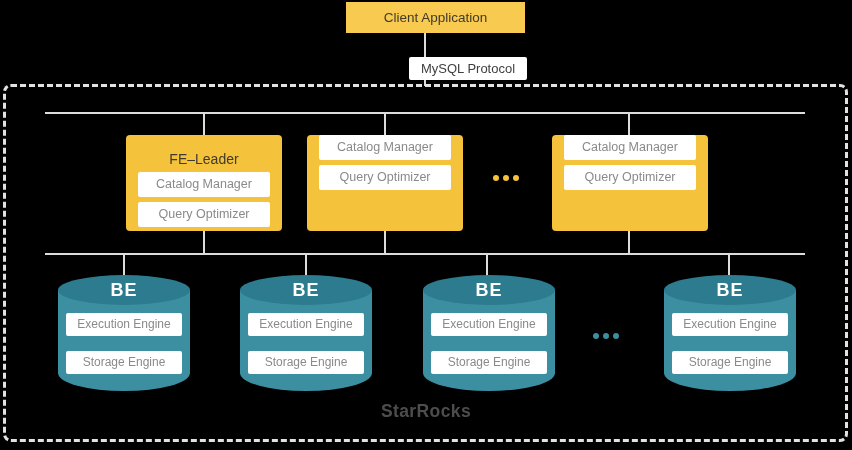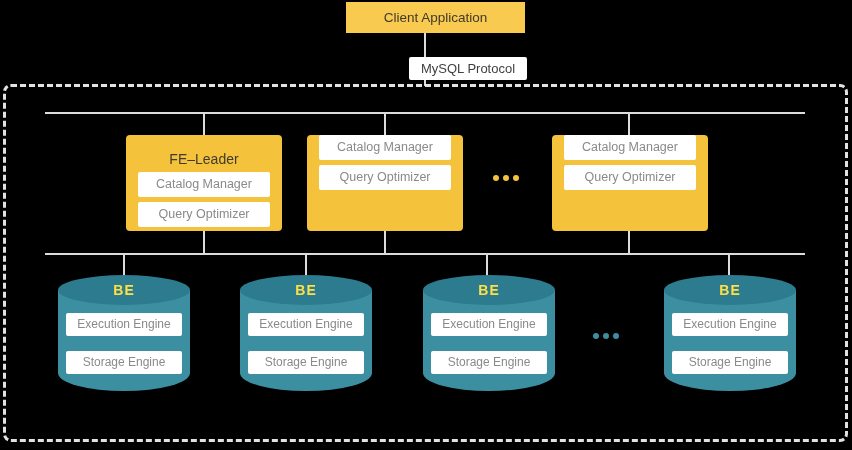--- a/index.html
+++ b/index.html
@@ -61,21 +61,21 @@
   .be-cyl { position: absolute; top: 275px; width: 132px; height: 116px; }
   .be-cyl .cyl-body {
     position: absolute; left: 0; right: 0; top: 15px; bottom: 0;
     background: #3B8FA1;
     border-radius: 0 0 50% 50% / 0 0 18px 18px;
   }
   .be-cyl .cyl-top {
     position: absolute; left: 0; right: 0; top: 0; height: 30px;
     background: #2C7B8E; border-radius: 50%;
     display: flex; align-items: center; justify-content: center;
-    font-size: 14px; font-weight: bold; color: #fde047; letter-spacing: 1px;
+    font-size: 18px; font-weight: bold; color: #ffffff; letter-spacing: 1px;
   }
   .be-cyl .chip {
     position: absolute; left: 8px; width: 116px; height: 23px;
     line-height: 23px; font-size: 12px; margin: 0;
   }
   .be-chip-1 { top: 38px; }
   .be-chip-2 { top: 76px; }
   
   .cluster-label {
     position: absolute; left: 0; right: 0; top: 401px;
@@ -165,14 +165,15 @@
   </div>
   <div class="be-cyl" style="left:664px;">
     <div class="cyl-body"></div>
     <div class="cyl-top">
         <span>BE</span>
       </div>
     <div class="chip be-chip-1">Execution Engine</div>
     <div class="chip be-chip-2">Storage Engine</div>
   </div>
 
+  <div class="cluster-label">StarRocks</div>
 
 </div>
 
 </body></html>

